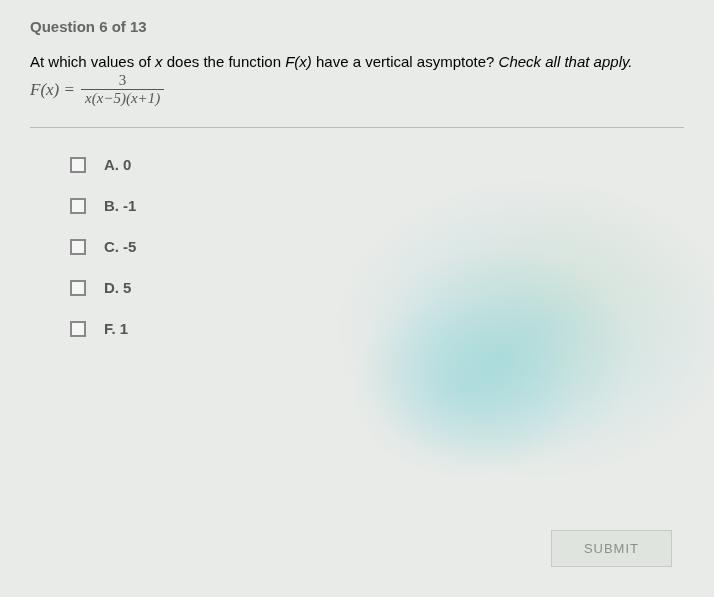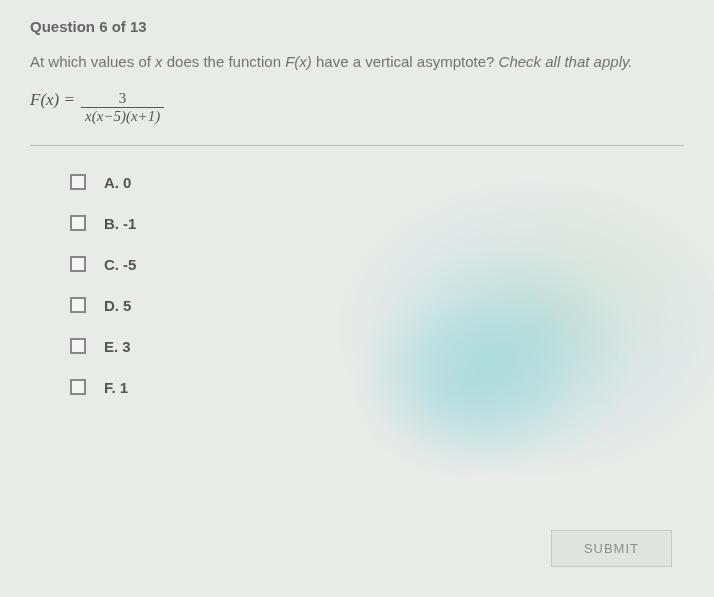--- a/index.html
+++ b/index.html
@@ -23,35 +23,35 @@
       overflow: hidden;
     }
     .question-header {
       font-size: 15px;
       font-weight: bold;
       color: #666;
       margin-bottom: 16px;
     }
     .question-text {
       font-size: 15px;
-      color: #737373;
+      color: #000000;
       line-height: 1.4;
-      margin-bottom: 18px;
     }
     .question-text .func {
       font-style: italic;
     }
     .instruction {
       font-style: italic;
     }
     .formula {
       font-size: 17px;
       color: #555;
       margin-bottom: 20px;
       display: flex;
+      align-items: center;
       font-family: 'Times New Roman', serif;
     }
     .formula .lhs {
       font-style: italic;
     }
     .fraction {
       display: inline-flex;
       flex-direction: column;
       align-items: center;
       vertical-align: middle;
@@ -69,21 +69,21 @@
     .divider {
       border: none;
       border-top: 1px solid #bbb;
       margin-bottom: 28px;
     }
     .options {
       padding-left: 40px;
     }
     .option {
       display: flex;
-      align-items: flex-start;
+      align-items: center;
       margin-bottom: 24px;
     }
     .checkbox {
       width: 16px;
       height: 16px;
       border: 2px solid #888;
       background: rgba(255,255,255,0.5);
       margin-right: 18px;
       flex-shrink: 0;
     }
@@ -149,24 +149,18 @@
   </div>
   <div class="option">
     <div class="checkbox"></div>
     <div class="option-label">
       <span class="letter">D.</span><span>5</span>
     </div>
   </div>
   <div class="option">
     <div class="checkbox"></div>
     <div class="option-label">
-      <span class="letter">E.</span><span>3</span>
-    </div>
-  </div>
-  <div class="option">
-    <div class="checkbox"></div>
-    <div class="option-label">
       <span class="letter">F.</span><span>1</span>
     </div>
   </div>
 </div>
 
 <button class="submit-btn">SUBMIT</button>
 
 </body></html>

